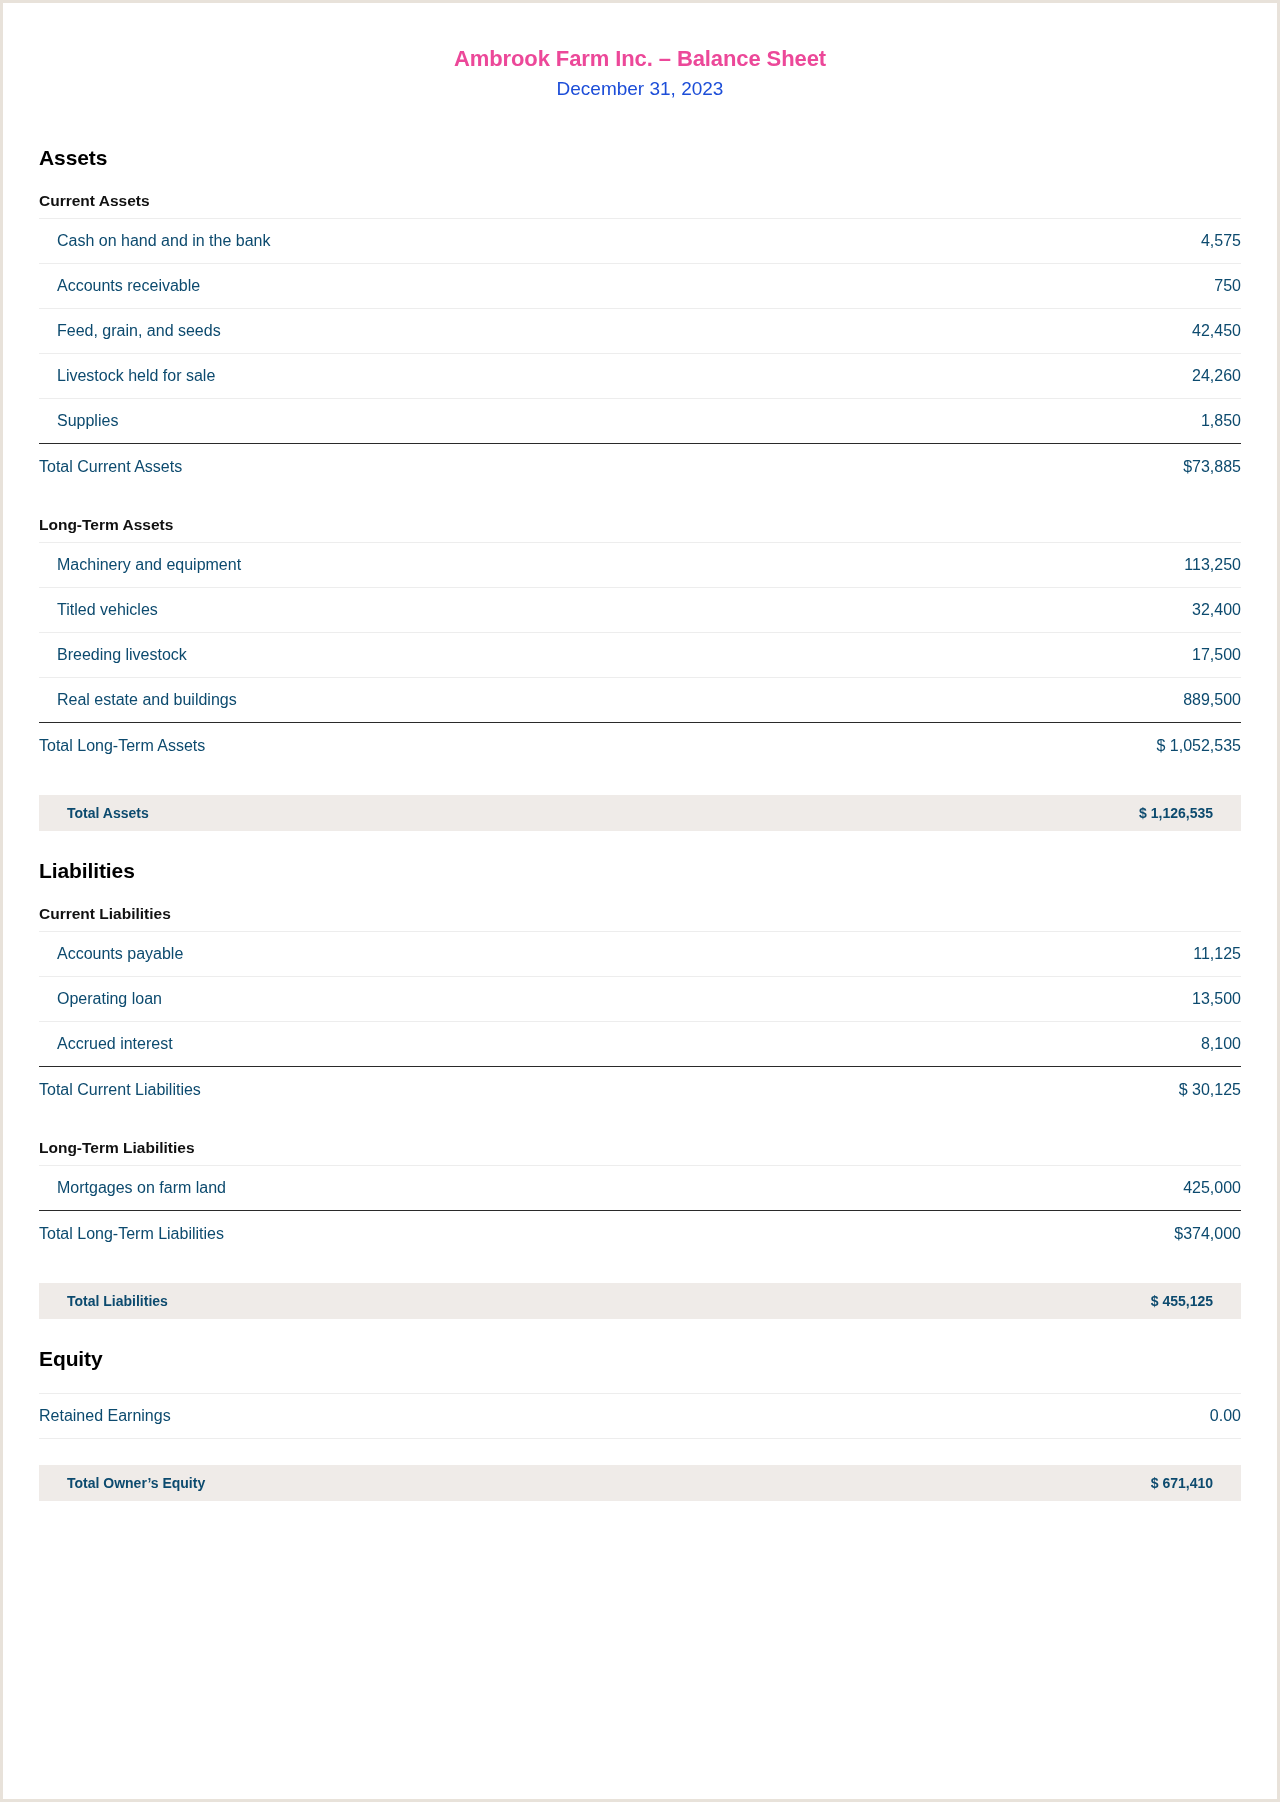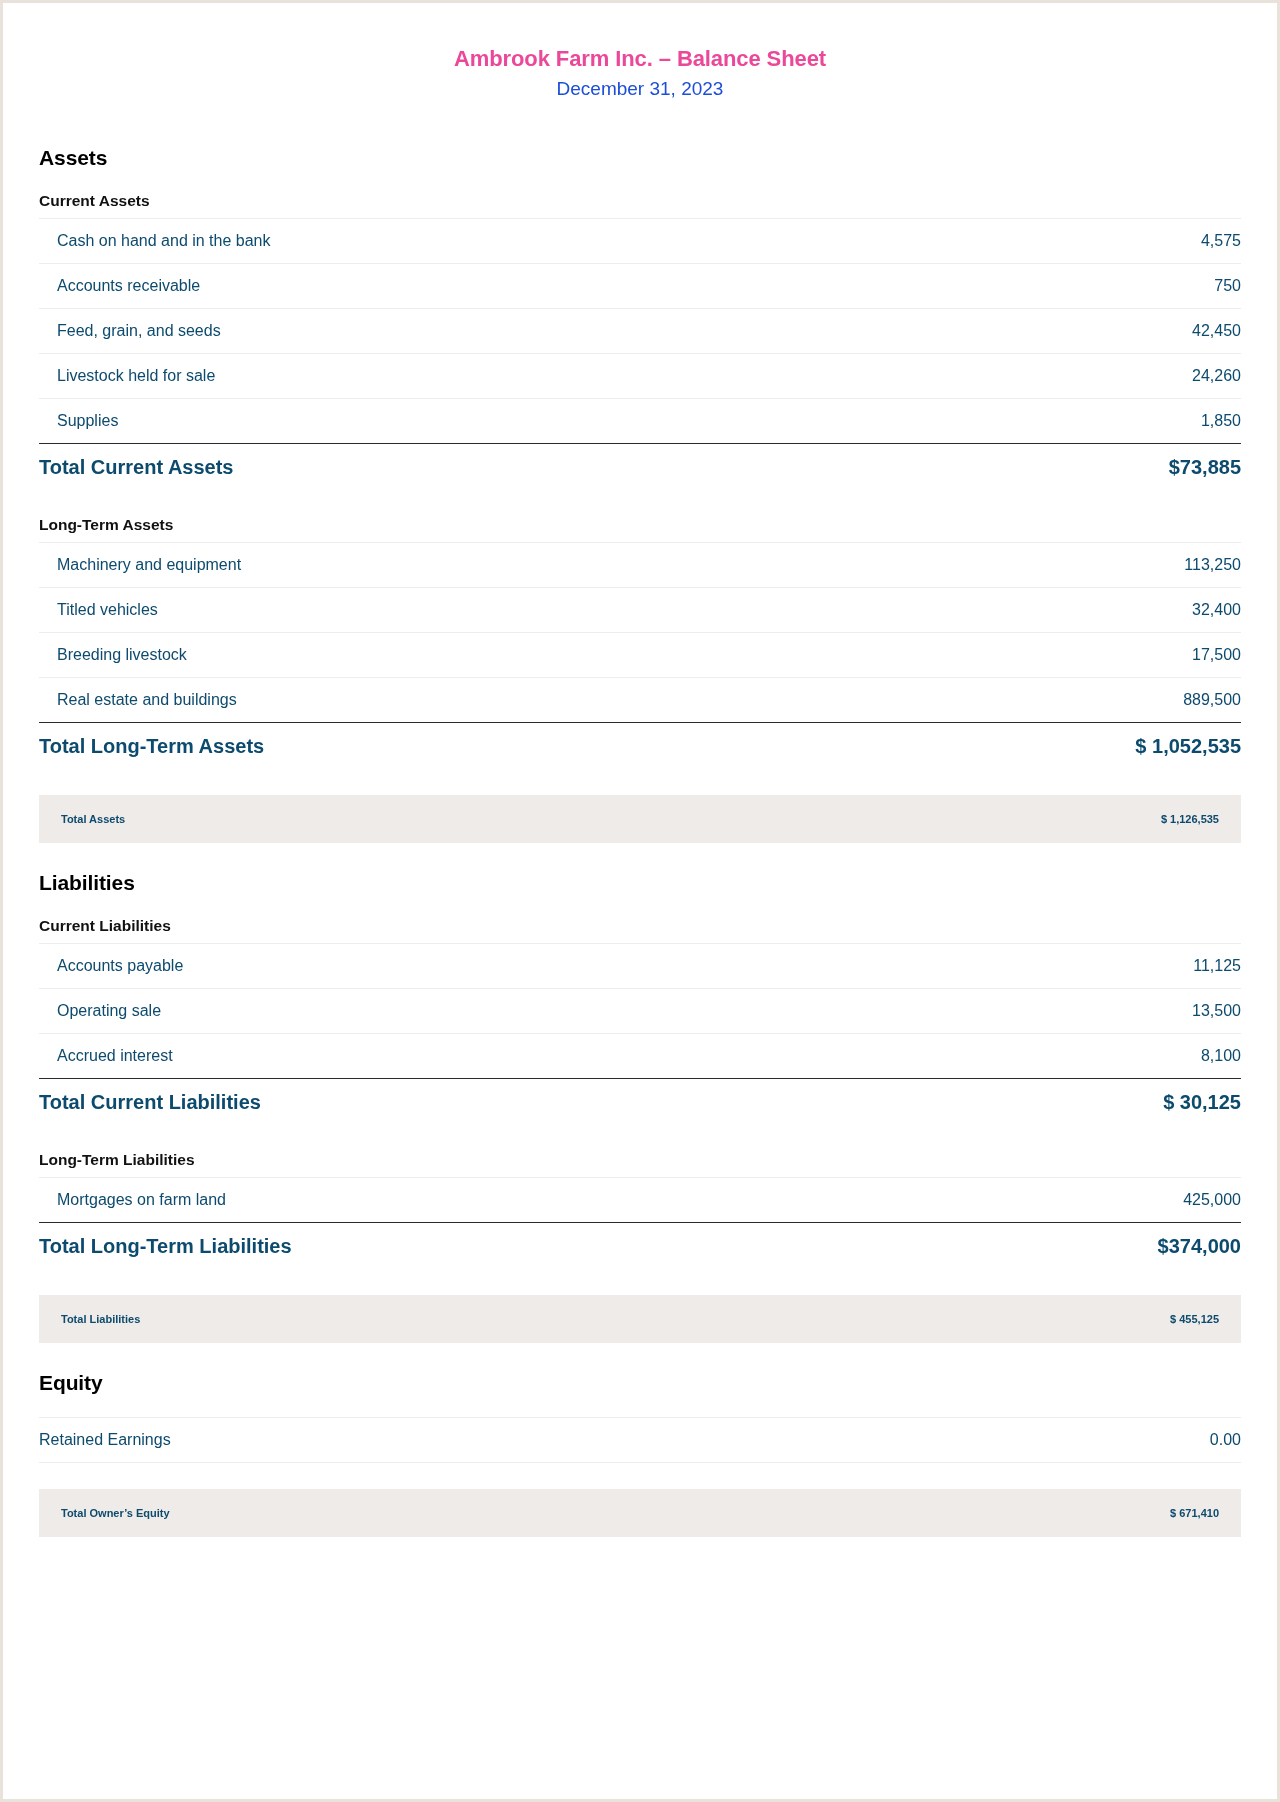--- a/index.html
+++ b/index.html
@@ -89,36 +89,36 @@
     white-space: nowrap;
   }
   .row .value {
     text-align: right;
     white-space: nowrap;
     font-variant-numeric: tabular-nums;
   }
 
   .row.subtotal {
     border-top: 1.6px solid #2a2a2a;
-    font-weight: 700;
-    font-size: 20px;
+    font-weight: 400;
+    font-size: 16px;
     height: 46px;
   }
   .row.subtotal .label {
     padding-left: 0;
   }
 
   .row.grand {
     border-top: none;
     background: #EFEBE8;
     font-weight: 700;
-    font-size: 11px;
-    height: 48px;
+    font-size: 14px;
+    height: 36px;
     margin-top: 16px;
-    padding: 0 22px;
+    padding: 0 28px;
   }
   .row.grand .label {
     padding-left: 0;
   }
 
   
   .row.flush .label {
     padding-left: 0;
   }
   .row.last-line {
@@ -196,21 +196,21 @@
         </div>
         <div class="section">
           <div class="section-title">Liabilities</div>
           <div class="group">
             <div class="group-title">Current Liabilities</div>
             <div class="row">
               <div class="label">Accounts payable</div>
               <div class="value">11,125</div>
             </div>
             <div class="row">
-              <div class="label">Operating sale</div>
+              <div class="label">Operating loan</div>
               <div class="value">13,500</div>
             </div>
             <div class="row">
               <div class="label">Accrued interest</div>
               <div class="value">8,100</div>
             </div>
             <div class="row subtotal">
               <div class="label">Total Current Liabilities</div>
               <div class="value">$ 30,125</div>
             </div>

